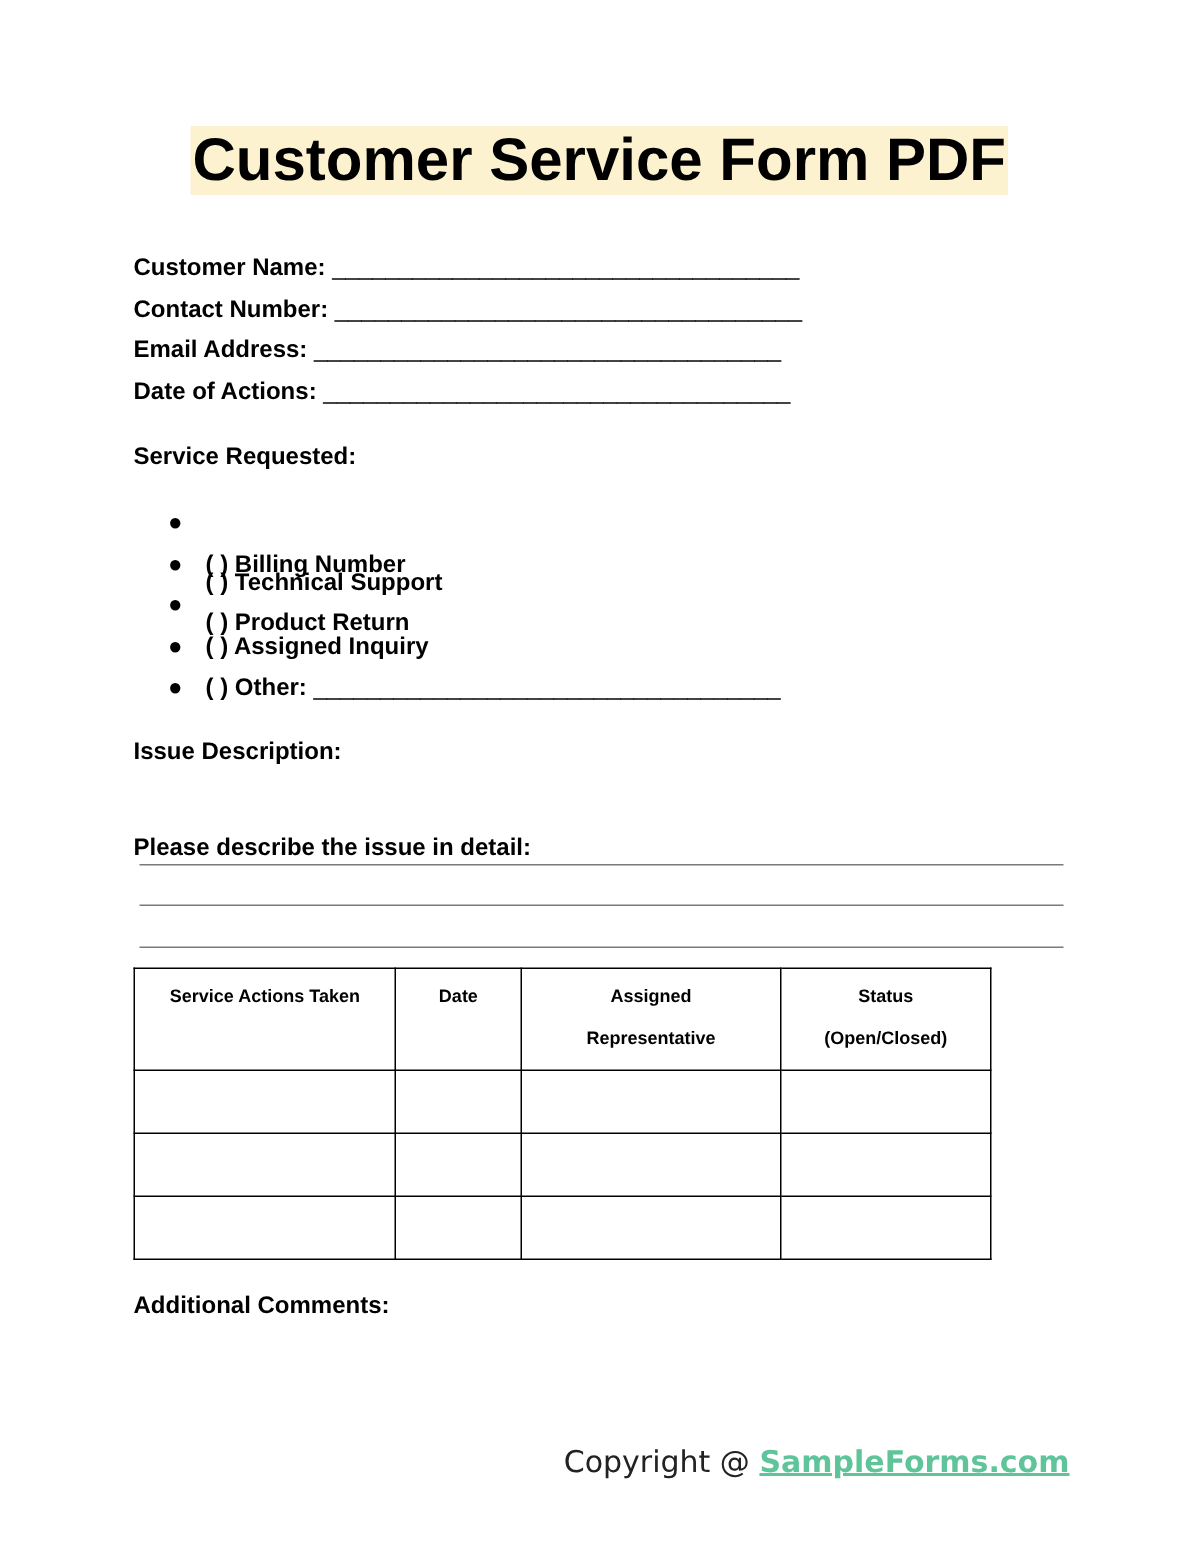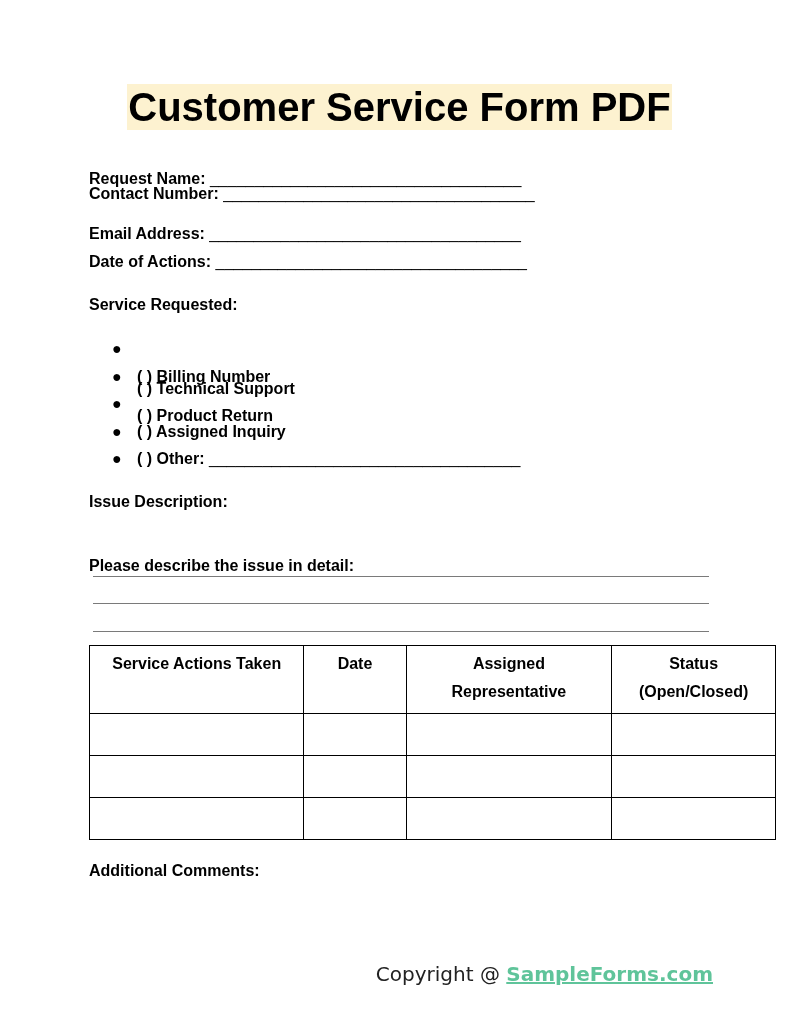--- a/index.html
+++ b/index.html
@@ -60,23 +60,23 @@
       position: absolute;
       left: 93px;
       width: 616px;
       height: 0;
       border-top: 1px solid #7a7a7a;
     }
     table.actions {
       position: absolute;
       left: 89px;
       top: 645px;
-      width: 687px;
+      width: 572px;
       border-collapse: collapse;
-      font-size: 16px;
+      font-size: 12px;
     }
     table.actions th,
     table.actions td {
       border: 1px solid #000;
       padding: 0;
     }
     table.actions th {
       font-weight: bold;
       line-height: 28px;
       vertical-align: top;
@@ -104,24 +104,24 @@
     }
   </style>
 </head>
 <body>
 
 <div class="title-wrap">
   <span class="title">Customer Service Form PDF</span>
 </div>
 
 <div class="text" style="top:169px;">
-  <span>Request Name:</span>
-  <span class="blank">___________________________________</span>
-</div>
-<div class="text" style="top:184px;">
+  <span>Customer Name:</span>
+  <span class="blank">___________________________________</span>
+</div>
+<div class="text" style="top:197px;">
   <span>Contact Number:</span>
   <span class="blank">___________________________________</span>
 </div>
 <div class="text" style="top:224px;">
   <span>Email Address:</span>
   <span class="blank">___________________________________</span>
 </div>
 <div class="text" style="top:252px;">
   <span>Date of Actions:</span>
   <span class="blank">___________________________________</span>

